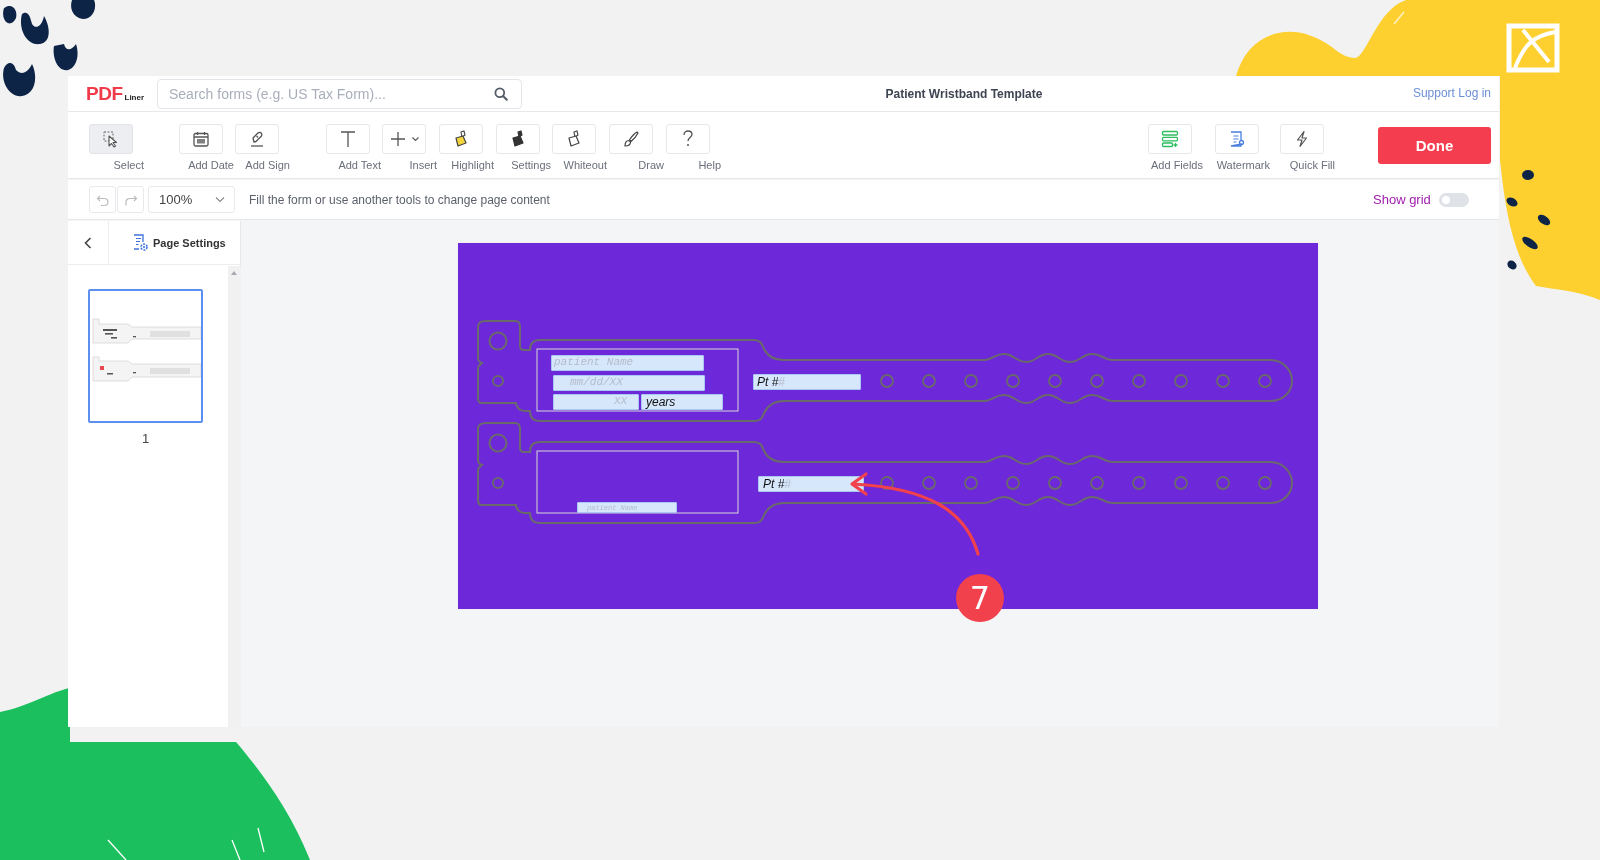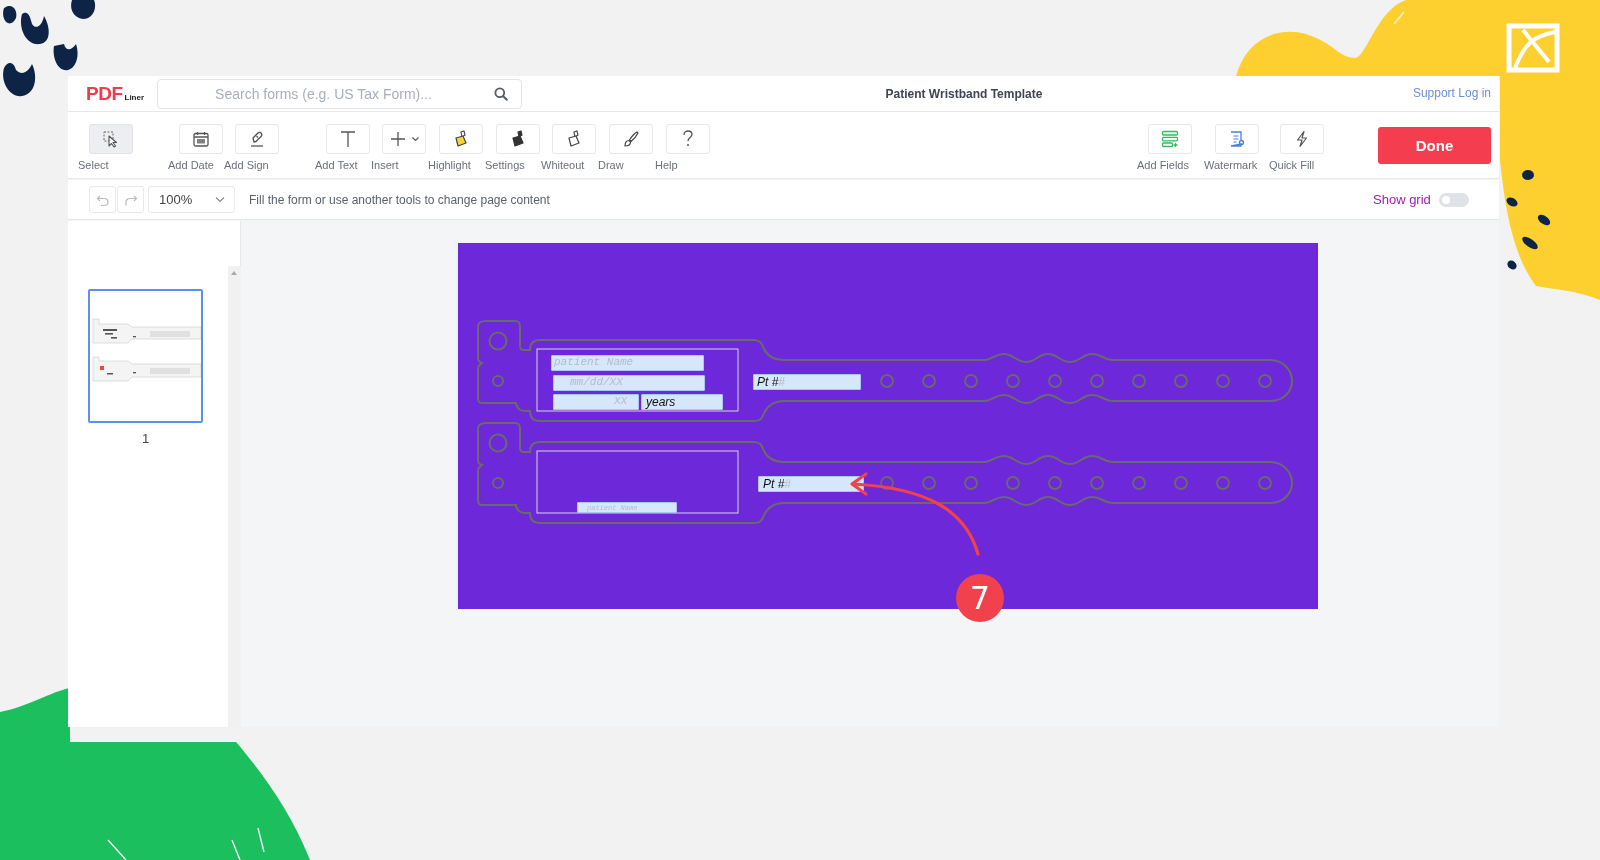--- a/index.html
+++ b/index.html
@@ -8,31 +8,31 @@
 
     .deco { position: absolute; z-index: 0; }
     .app { position: absolute; left: 68px; top: 76px; width: 1431px; height: 651px; background: #f4f5f7; z-index: 2; overflow: hidden; }
 
     
     .header { position: absolute; left: 0; top: 0; width: 100%; height: 36px; background: #fff; border-bottom: 1px solid #e7e8ea; }
     .logo { position: absolute; left: 18px; top: 8px; display: flex; align-items: flex-end; }
     .logo-main { color: #ef3b4a; font-weight: bold; font-size: 19px; letter-spacing: -0.5px; line-height: 19px; }
     .logo-sub { color: #222; font-weight: bold; font-size: 8px; margin-left: 2px; margin-bottom: 1px; }
     .search { position: absolute; left: 89px; top: 3px; width: 365px; height: 30px; border: 1px solid #e3e5ea; border-radius: 4px; background: #fff; }
-    .search-input { border: 0; outline: 0; background: transparent; width: 320px; height: 28px; padding-left: 11px; font-size: 14px; color: #737373; font-family: "Liberation Sans", sans-serif; text-align: center; }
+    .search-input { border: 0; outline: 0; background: transparent; width: 320px; height: 28px; padding-left: 11px; font-size: 14px; color: #737373; font-family: "Liberation Sans", sans-serif; }
     .search-input::placeholder { color: #a9aebb; }
     .search-icon { position: absolute; right: 13px; top: 7px; width: 14px; height: 14px; }
     .doc-title { position: absolute; left: 0; width: 1792px; top: 11px; text-align: center; font-size: 12px; color: #3e4451; font-weight: bold; pointer-events: none; }
     .doc-title span { pointer-events: auto; }
     .header-links { position: absolute; right: 8px; top: 10px; font-size: 12px; }
     .header-links a { color: #6b8fd6; text-decoration: none; }
 
     
     .toolbar { position: absolute; left: 0; top: 36px; width: 100%; height: 67px; background: #fff; border-bottom: 1px solid #e7e8ea; }
-    .tool { position: absolute; top: 12px; width: 46px; text-align: left; cursor: pointer; }
+    .tool { position: absolute; top: 12px; width: 46px; text-align: right; cursor: pointer; }
     .tool .tbox { width: 44px; height: 30px; border: 1px solid #e6e7eb; border-radius: 3px; margin: 0 auto; display: flex; align-items: center; justify-content: center; background: #fff; }
     .tool.active .tbox { background: #eceef1; border-color: #e1e3e7; }
     .tool .tlabel { font-size: 11px; color: #6a6f7a; margin-top: 5px; white-space: nowrap; margin-left: -10px; margin-right: -10px; }
     .done-btn { position: absolute; left: 1310px; top: 15px; width: 113px; height: 37px; background: #f43e4f; border: 0; border-radius: 3px; color: #fff; font-weight: bold; font-size: 15px; font-family: "Liberation Sans", sans-serif; cursor: pointer; }
 
     
     .subbar { position: absolute; left: 0; top: 104px; width: 100%; height: 40px; background: #fff; border-bottom: 1px solid #e7e8ea; }
     .undo, .redo { position: absolute; top: 6px; width: 27px; height: 27px; border: 1px solid #e8e9ec; border-radius: 3px; display: flex; align-items: center; justify-content: center; }
     .undo { left: 21px; } .redo { left: 49px; }
     .zoom-select { position: absolute; left: 80px; top: 6px; width: 87px; height: 27px; border: 1px solid #e8e9ec; border-radius: 3px; font-size: 13px; color: #444; padding: 5px 0 0 10px; }
@@ -268,20 +268,36 @@
       </svg>
     </div>
     <div class="hint">Fill the form or use another tools to change page content</div>
     <div class="grid-label">Show grid</div>
     <div class="toggle">
         <div class="knob"></div>
       </div>
   </div>
 
   <div class="sidebar">
+    <div class="side-top">
+      <div class="side-back">
+        <svg width="10" height="14" viewBox="0 0 10 14">
+          <path d="M7.5 2 L2.5 7 L7.5 12" fill="none" stroke="#444" stroke-width="1.6"></path>
+        </svg>
+      </div>
+      <div class="page-settings">
+        <svg width="18" height="18" viewBox="0 0 18 18">
+          <path d="M2 1 L11 1 L11 8 M7 15 L2 15 Z" fill="none" stroke="#3c73de" stroke-width="1.3"></path>
+          <path d="M4 4.5 L9 4.5 M4 7.5 L8 7.5 M4 10.5 L6.5 10.5" stroke="#3c73de" stroke-width="1.2"></path>
+          <circle cx="12" cy="13" r="3" fill="none" stroke="#3c73de" stroke-width="1.6" stroke-dasharray="2 1.2"></circle>
+          <circle cx="12" cy="13" r="1" fill="#3c73de"></circle>
+        </svg>
+        <span>Page Settings</span>
+      </div>
+    </div>
     <div class="side-scroll">
         <div class="arrow"></div>
       </div>
     <div class="thumb">
       <svg width="111" height="130" viewBox="0 0 111 130">
         <g fill="#f4f4f4" stroke="#d6d6d6" stroke-width="0.8">
           <path d="M3 28 L9 28 L9 33 L38 33 L42 36 L111 36 L111 48 L42 48 L38 52 L9 52 L3 52 Z"></path>
           <path d="M3 66 L9 66 L9 70 L38 70 L42 73 L111 73 L111 86 L42 86 L38 90 L9 90 L3 90 Z"></path>
         </g>
         <g fill="#555">

